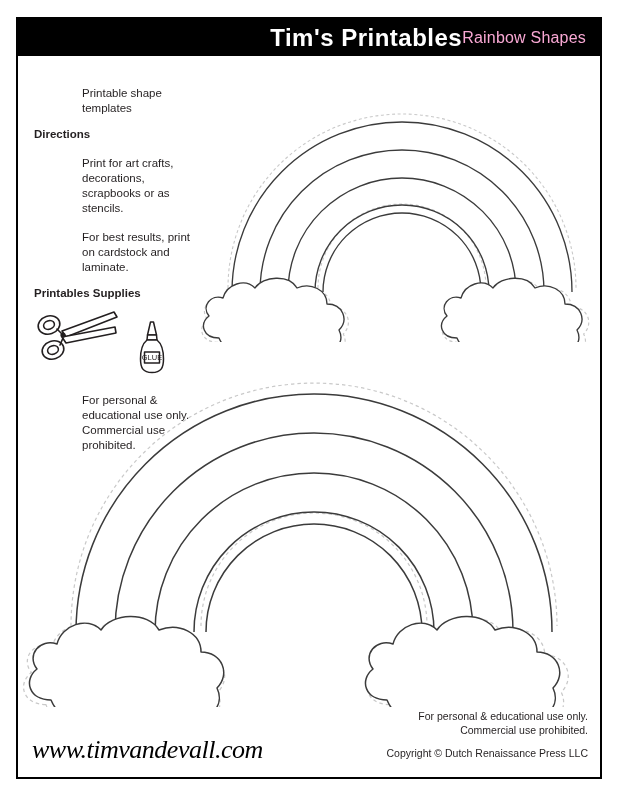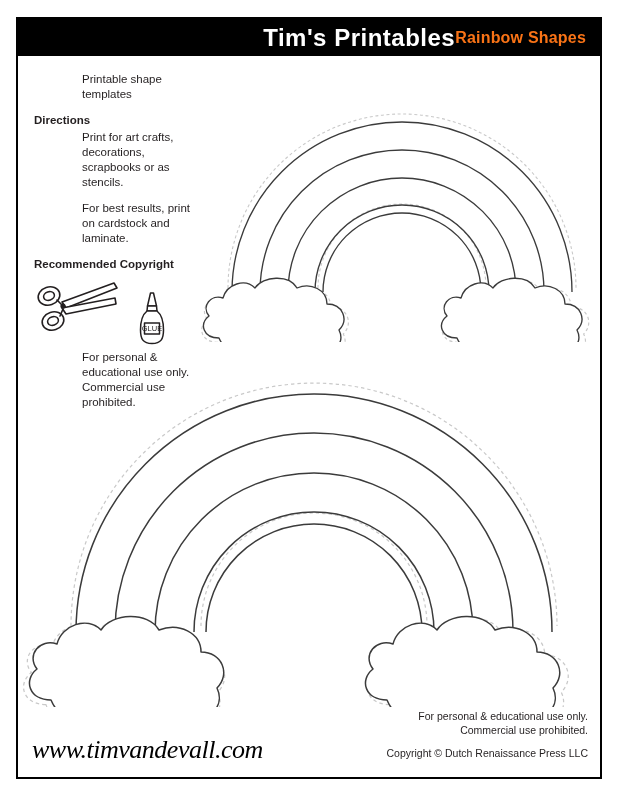--- a/index.html
+++ b/index.html
@@ -43,23 +43,23 @@
     padding: 0 14px 0 16px;
   }
   #brand-title {
     color: #ffffff;
     font-size: 24px;
     font-weight: bold;
     letter-spacing: 0.5px;
     line-height: 1;
   }
   #sheet-title {
-    color: #f97316;
+    color: #f9a8d4;
     font-size: 16px;
-    font-weight: bold;
+    font-weight: normal;
     letter-spacing: 0.2px;
     line-height: 1;
   }
 
   
   #info-column {
     position: absolute;
     left: 16px;
     top: 53px;
     width: 165px;
@@ -67,21 +67,21 @@
   }
   .info-head {
     font-size: 11.5px;
     font-weight: bold;
     line-height: 15px;
     margin: 11px 0 2px 0;
   }
   .info-para {
     font-size: 11.5px;
     line-height: 15px;
-    margin: 0 0 11px 0;
+    margin: 14px 0 11px 0;
     padding-left: 48px;
   }
   .info-para.tight { margin-bottom: 0; }
 
   
   #supplies-icons {
     position: relative;
     height: 74px;
     margin-top: 4px;
     text-decoration: underline;
@@ -147,21 +147,21 @@
 
   <div id="info-column">
 
     <div class="info-para">Printable shape templates</div>
 
     <div class="info-head">Directions</div>
     <div class="info-para">Print for art crafts, decorations, scrapbooks or as stencils.</div>
 
     <div class="info-para">For best results, print on cardstock and laminate.</div>
 
-    <div class="info-head">Recommended Copyright</div>
+    <div class="info-head">Printables Supplies</div>
 
     <div id="supplies-icons">
 
       <span id="scissors-icon">
         <svg width="84" height="62" viewBox="0 0 84 62">
           <g fill="none" stroke="#231f20" stroke-width="1.6" stroke-linecap="round" stroke-linejoin="round">
 
             <path d="M26 26 L78 7 L81 12 L30 32 Z" fill="#ffffff"></path>
 
             <path d="M26 32 L79 22 L80 28 L30 38 Z" fill="#ffffff"></path>

